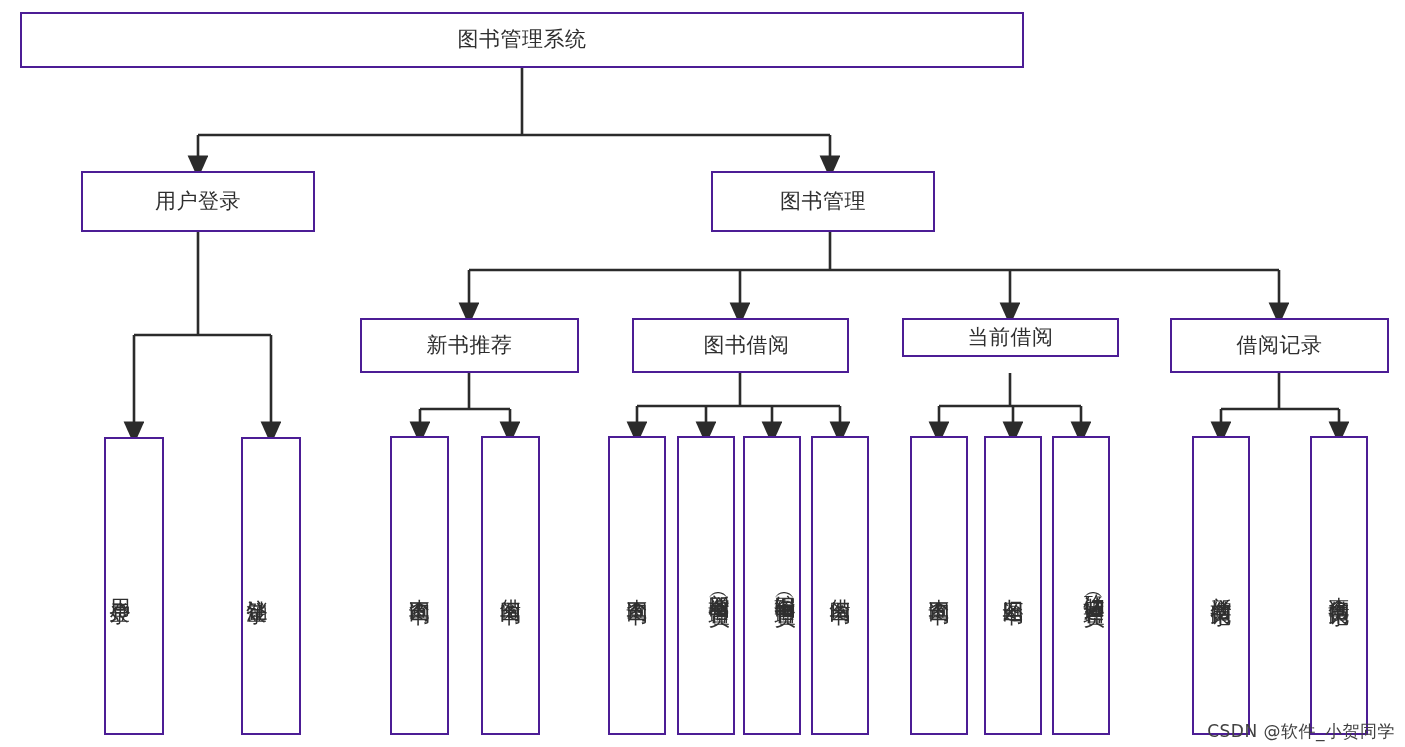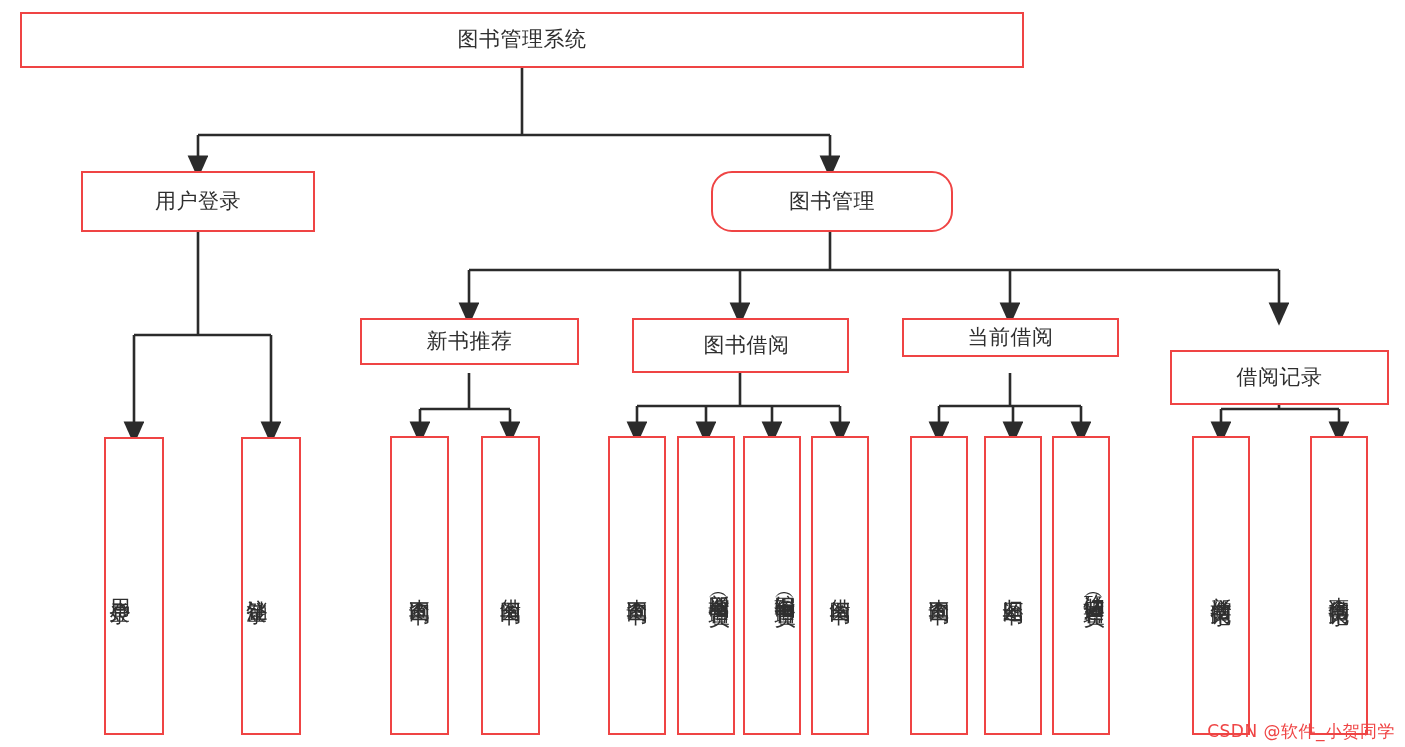--- a/index.html
+++ b/index.html
@@ -19,21 +19,21 @@
     position: absolute;
     left: 0;
     top: 0;
     width: 1405px;
     height: 747px;
     pointer-events: none;
   }
   .node {
     position: absolute;
     box-sizing: border-box;
-    border: 2px solid #ef4444;
+    border: 2px solid #4c1d95;
     background: #ffffff;
     color: #2f2f2f;
     display: flex;
     align-items: center;
     justify-content: center;
     text-align: center;
   }
   .node.h {
     font-size: 21px;
     line-height: 1.2;
@@ -53,21 +53,21 @@
     align-items: flex-start;
   }
   .node.v.center {
     align-items: center;
   }
   #watermark {
     position: absolute;
     right: 10px;
     bottom: 4px;
     font-size: 17px;
-    color: #ef4444;
+    color: #404040;
     letter-spacing: 0.5px;
     white-space: nowrap;
   }
 </style>
 </head>
 <body>
 
 <div id="canvas">
 
   <svg id="wires" viewBox="0 0 1405 747" xmlns="http://www.w3.org/2000/svg">
@@ -120,34 +120,34 @@
     </g>
   </svg>
 
   <div class="node h" style="left:20px; top:12px; width:1004px; height:56px;">
     <span>图书管理系统</span>
   </div>
 
   <div class="node h" style="left:81px; top:171px; width:234px; height:61px;">
     <span>用户登录</span>
   </div>
-  <div class="node h" style="left:711px; top:171px; width:242px; height:61px;border-radius:21px;">
+  <div class="node h" style="left:711px; top:171px; width:224px; height:61px;">
     <span>图书管理</span>
   </div>
 
-  <div class="node h" style="left:360px; top:318px; width:219px; height:47px;align-items:center;">
+  <div class="node h" style="left:360px; top:318px; width:219px; height:55px;align-items:center;">
     <span>新书推荐</span>
   </div>
   <div class="node h" style="left:632px; top:318px; width:217px; height:55px;padding-left:12px;">
     <span>图书借阅</span>
   </div>
   <div class="node h" style="left:902px; top:318px; width:217px; height:39px;">
     <span>当前借阅</span>
   </div>
-  <div class="node h" style="left:1170px; top:318px; width:219px; height:55px;margin-top:32px;">
+  <div class="node h" style="left:1170px; top:318px; width:219px; height:55px;">
     <span>借阅记录</span>
   </div>
 
   <div class="node v bottom" style="left:104px; top:437px; width:60px; height:298px;">
     <span>用户登录</span>
   </div>
   <div class="node v bottom" style="left:241px; top:437px; width:60px; height:298px;">
     <span>注销登录</span>
   </div>
 

